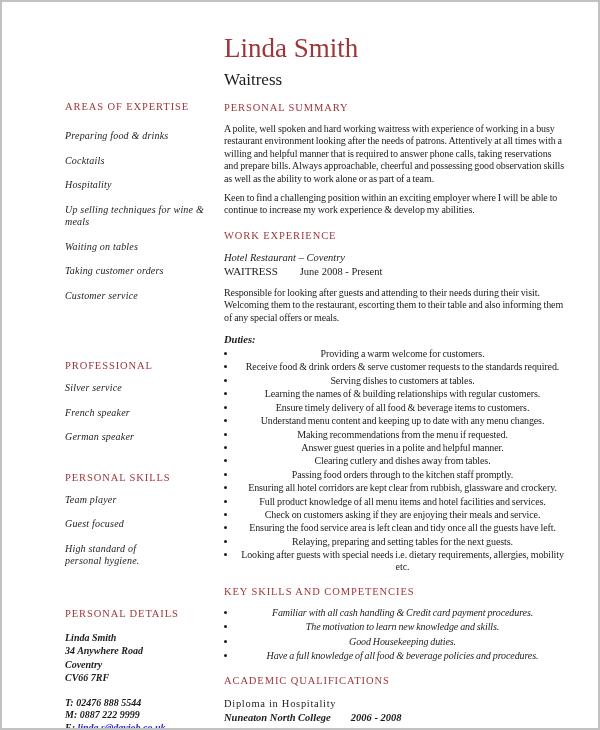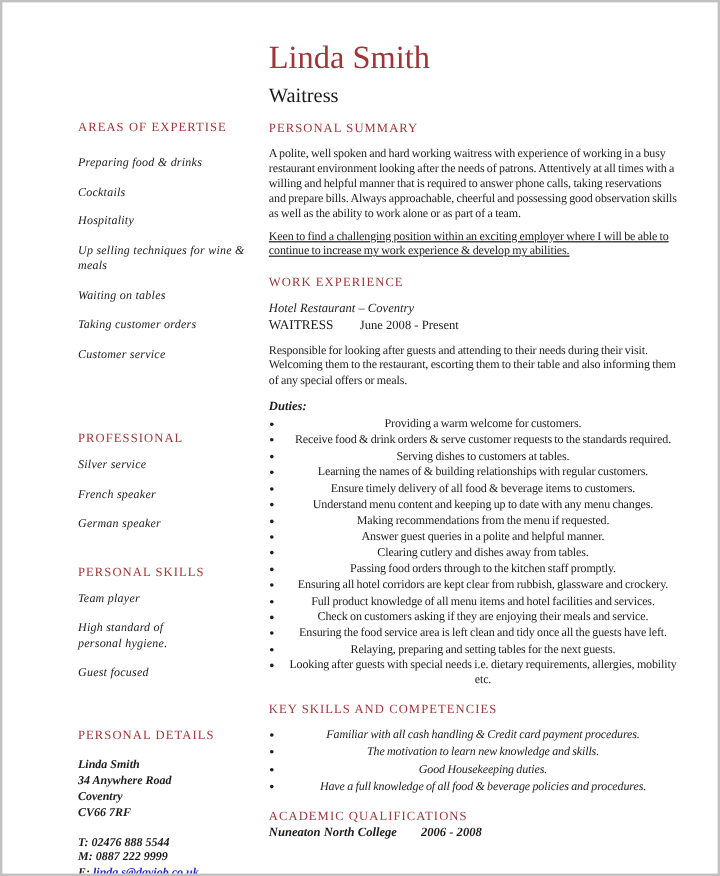--- a/index.html
+++ b/index.html
@@ -19,21 +19,21 @@
   .gap-lg{margin-top:58px;}
   .gap-md{margin-top:28px;}
   .gap-details{margin-top:40px;}
   .side-sub{margin-top:10px;}
   .details-block{font-style:italic;font-weight:bold;font-size:10px;line-height:13.5px;margin-top:11px;}
   .contact-block{font-style:italic;font-weight:bold;font-size:10px;line-height:12.5px;margin-top:12px;}
   .email-link{color:#2a2acc;text-decoration:underline;cursor:pointer;}
   .name{color:#9e3539;font-size:27px;line-height:30px;margin:0;font-weight:normal;}
   .job-title{font-size:17px;line-height:20px;margin:7px 0 0 0;font-weight:normal;}
   .body-text{font-size:10px;line-height:12.4px;letter-spacing:-0.1px;word-spacing:-0.4px;margin:9px 0 0 0;}
-  .para2{margin-top:7px;text-decoration:underline;}
+  .para2{margin-top:7px;}
   .section-heading{margin-top:13px;}
   .first-heading{margin-top:12px;}
   .employer{font-size:10.5px;font-weight:normal;font-style:italic;margin-top:9px;line-height:13px;}
   .role-line{font-size:11px;margin-top:1px;line-height:13px;}
   .role-dates{margin-left:22px;font-size:10.5px;}
   .duties-label{font-size:10.5px;font-weight:bold;font-style:italic;margin-top:10px;line-height:12px;}
   ul.bullets{margin:2px 0 0 13px;padding:0;}
   ul.bullets li{
     font-size:10px;line-height:11.9px;letter-spacing:-0.1px;word-spacing:-0.4px;
     margin:1.5px 0 0 0;padding-left:2px;text-align:center;
@@ -60,22 +60,22 @@
     <div class="side-item">Taking customer orders</div>
     <div class="side-item">Customer service</div>
 
     <h2 class="red-heading gap-lg">PROFESSIONAL</h2>
     <div class="side-item side-sub">Silver service</div>
     <div class="side-item">French speaker</div>
     <div class="side-item">German speaker</div>
 
     <h2 class="red-heading gap-md">PERSONAL SKILLS</h2>
     <div class="side-item side-sub">Team player</div>
+    <div class="side-item">Guest focused</div>
     <div class="side-item" style="width:110px;">High standard of personal hygiene.</div>
-    <div class="side-item">Guest focused</div>
 
     <h2 class="red-heading gap-details">PERSONAL DETAILS</h2>
     <div class="details-block">
       <div>Linda Smith</div>
       <div>34 Anywhere Road</div>
       <div>Coventry</div>
       <div>CV66 7RF</div>
     </div>
     <div class="contact-block">
       <div><span>T:</span> <span>02476 888 5544</span></div>
@@ -122,18 +122,19 @@
 
     <h2 class="red-heading section-heading">KEY SKILLS AND COMPETENCIES</h2>
     <ul class="bullets key-bullets">
       <li>Familiar with all cash handling &amp; Credit card payment procedures.</li>
       <li>The motivation to learn new knowledge and skills.</li>
       <li>Good Housekeeping duties.</li>
       <li>Have a full knowledge of all food &amp; beverage policies and procedures.</li>
     </ul>
 
     <h2 class="red-heading section-heading">ACADEMIC QUALIFICATIONS</h2>
+    <div class="qualification">Diploma in Hospitality</div>
     <div class="college-line">
       <span>Nuneaton North College</span><span class="college-dates">2006 - 2008</span>
     </div>
 
   </div>
 </div>
 
 </body></html>

